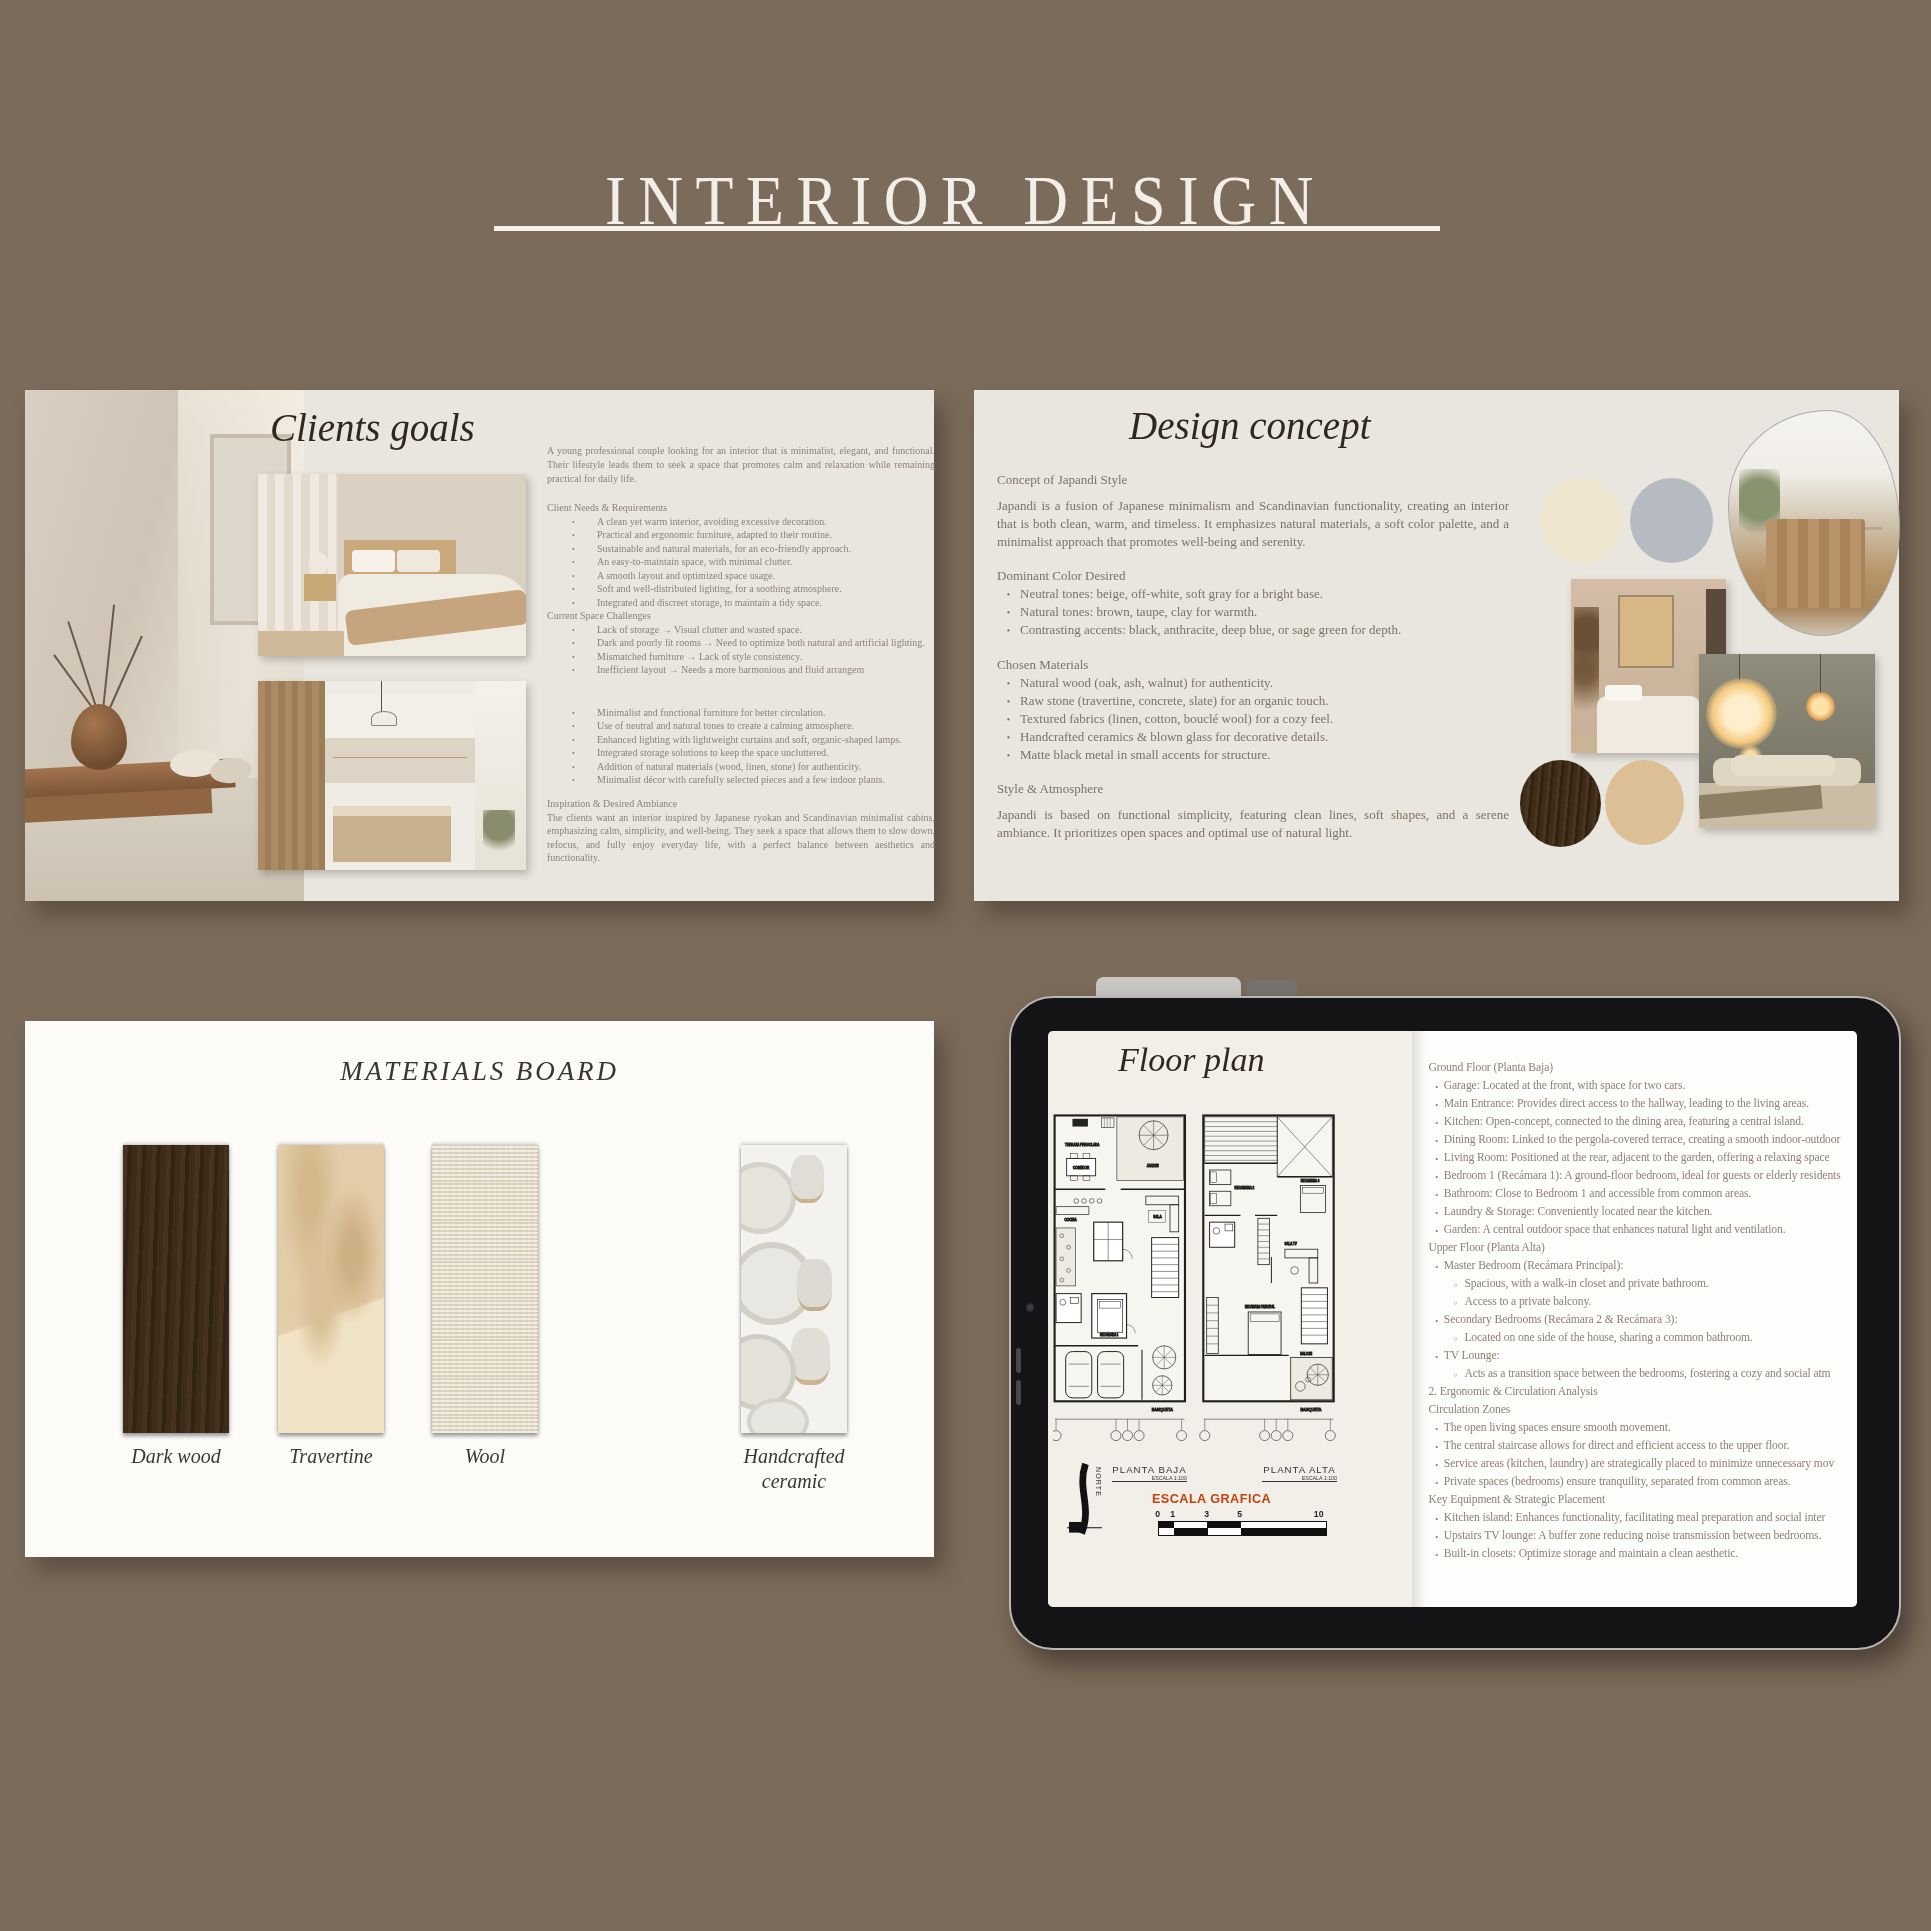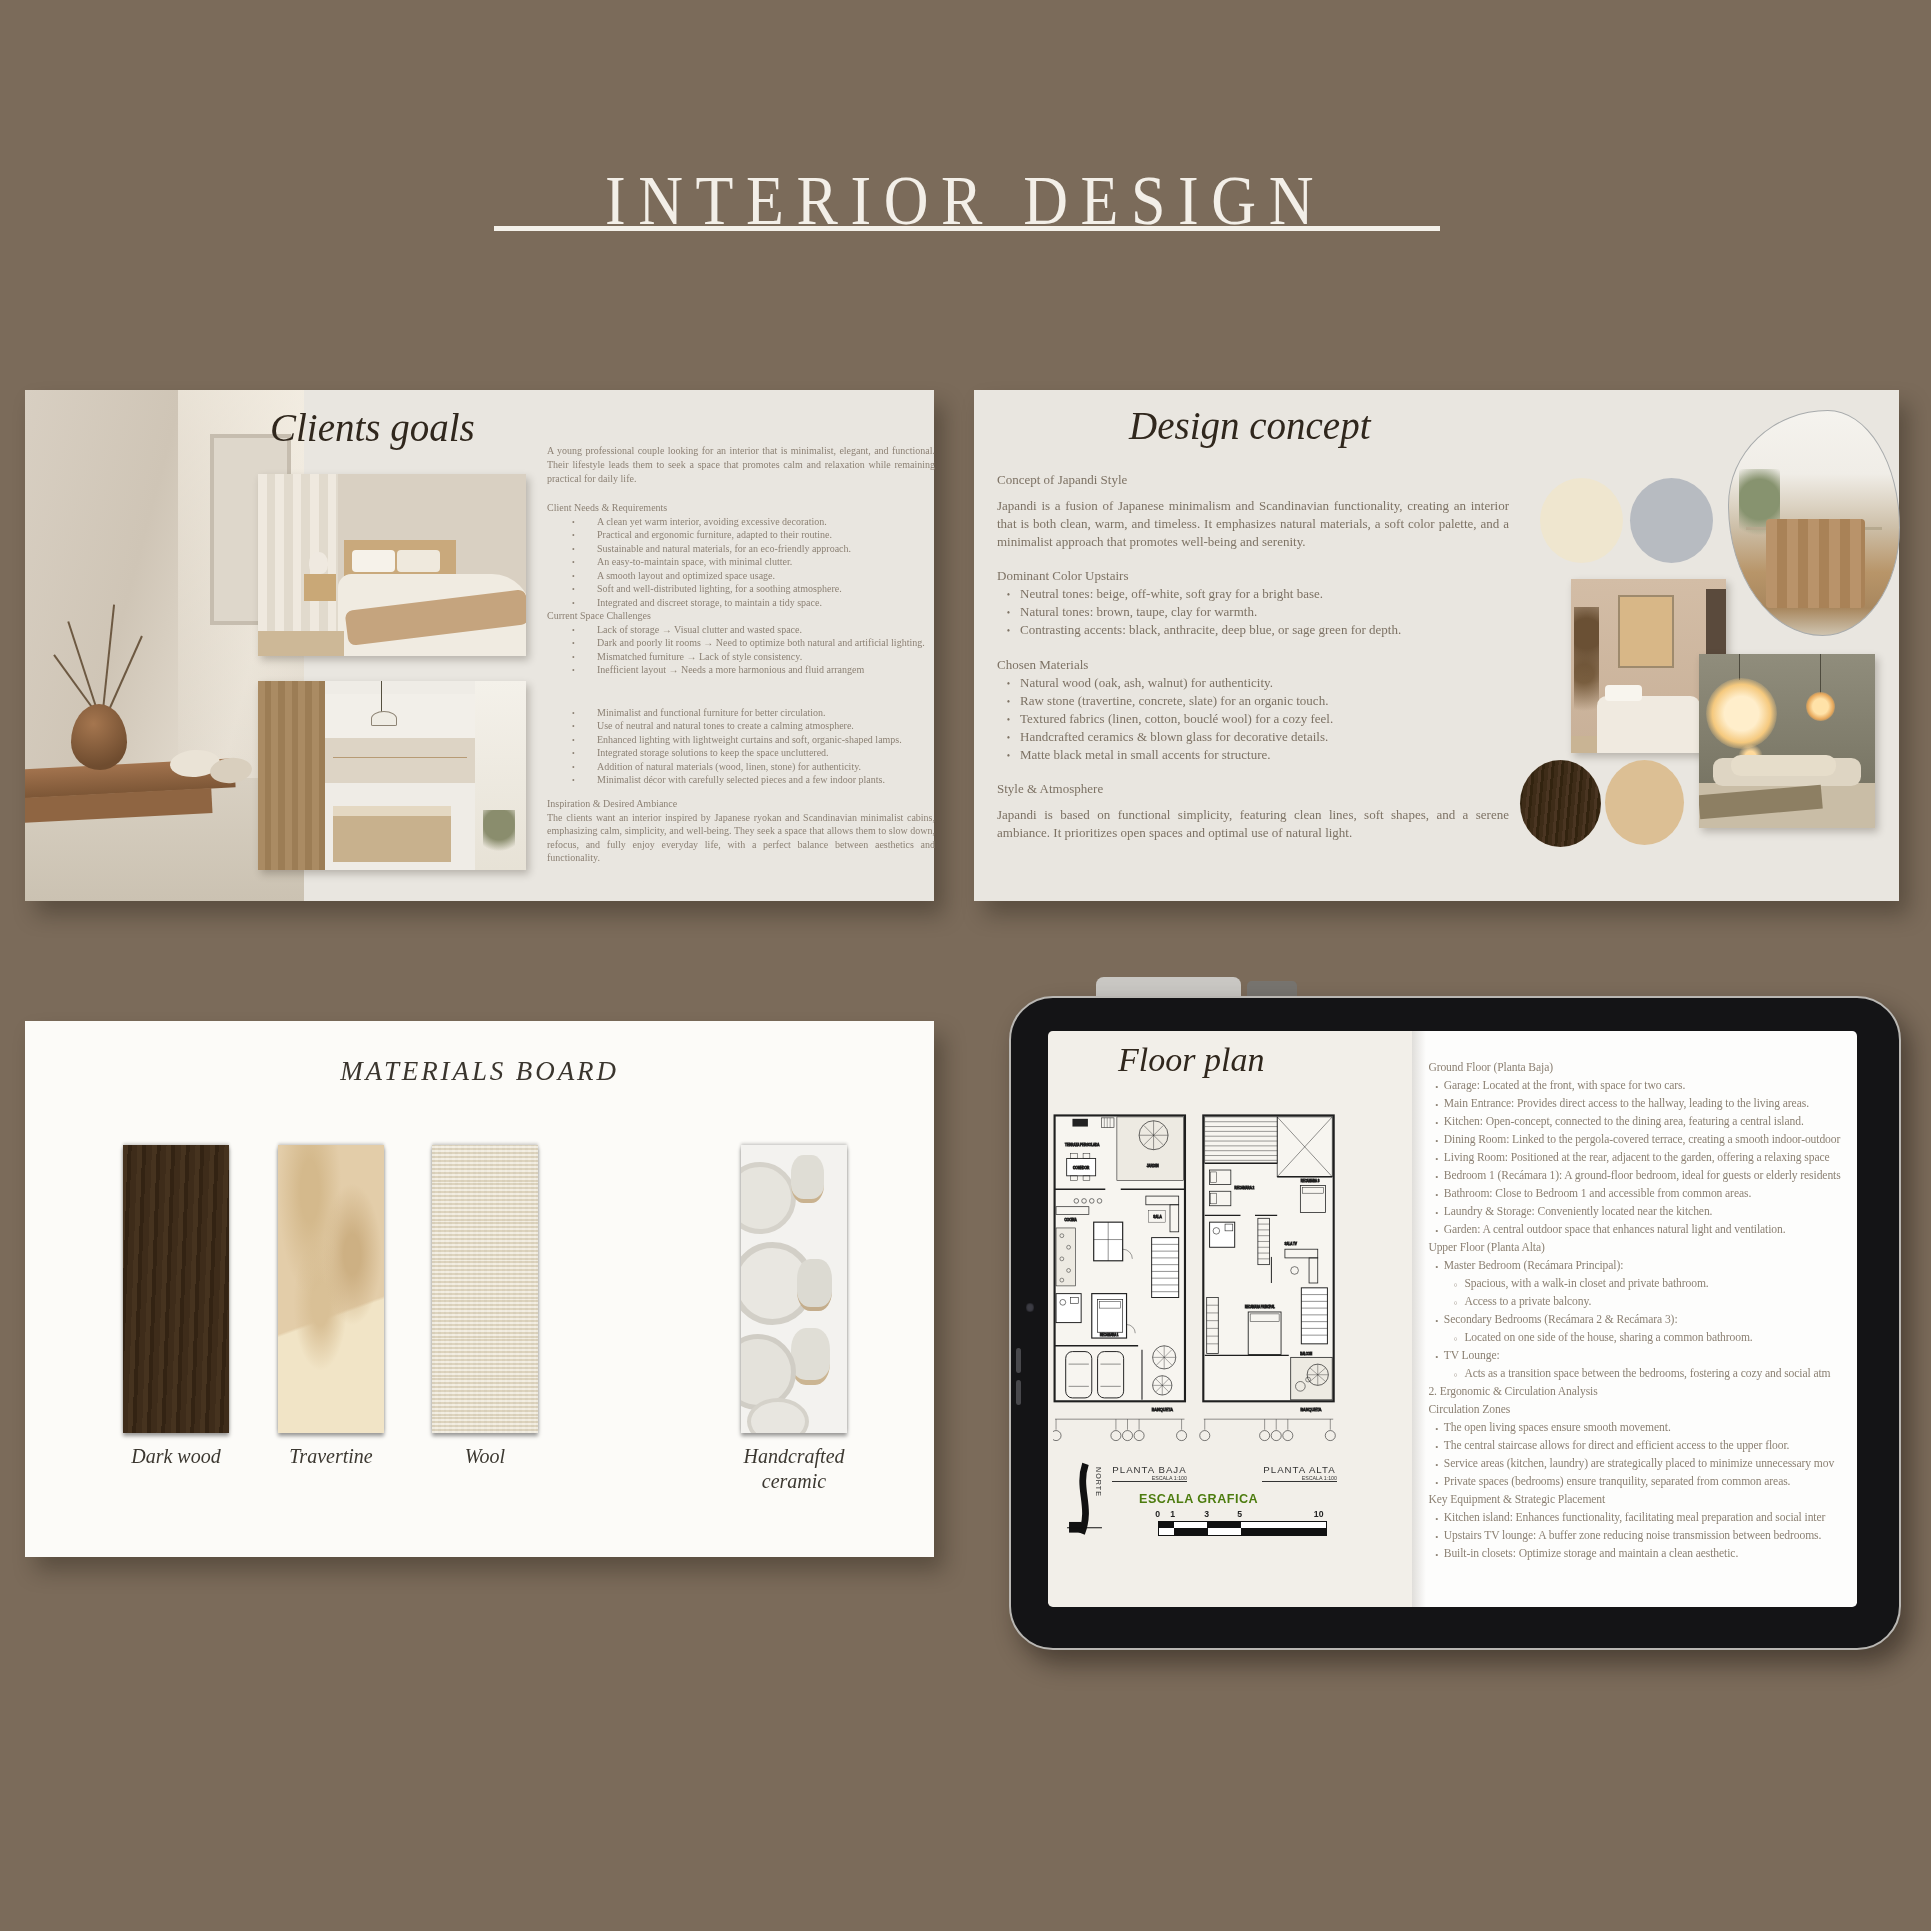--- a/index.html
+++ b/index.html
@@ -173,22 +173,22 @@
   .page-right{flex:1;height:100%;background:#fdfdfc;position:relative;}
   .page-right::before{content:"";position:absolute;left:0;top:0;width:13.5px;height:100%;
     background:linear-gradient(90deg,rgba(90,80,65,.18),rgba(90,80,65,0));}
   .fp-h{position:absolute;left:70px;top:9.7px;font-style:italic;font-weight:400;font-size:34px;color:#30271d;margin:0;}
   .plans{position:absolute;left:4.8px;top:83px;}
   .plan-label{position:absolute;width:75px;border-bottom:1.4px solid #333;color:#333;
     font-family:"Liberation Sans",sans-serif;font-size:9.7px;letter-spacing:1px;text-align:center;}
   .plan-label .esc{display:block;font-size:5.3px;letter-spacing:0;text-align:right;border:0;}
   .pl1{left:64px;top:433px;}
   .pl2{left:214px;top:433px;}
-  .esc-title{position:absolute;left:91px;top:461px;width:145px;
-    font-family:"Liberation Sans",sans-serif;font-weight:bold;font-size:12.6px;color:#4d7c0f;letter-spacing:0.5px;}
+  .esc-title{position:absolute;left:91px;top:461px;width:145px;text-align:center;
+    font-family:"Liberation Sans",sans-serif;font-weight:bold;font-size:12.6px;color:#c2410c;letter-spacing:0.5px;}
   .tick{position:absolute;top:478px;width:15.4px;text-align:center;
     font-family:"Liberation Sans",sans-serif;font-weight:bold;font-size:8.7px;color:#222;}
   .t0{left:102px;}.t1{left:117px;}.t3{left:151px;}.t5{left:184px;}.t10{left:263px;}
   .scalebar{position:absolute;left:110px;top:490px;width:167px;height:12.6px;border:1px solid #111;background:#fff;}
   .sb{position:absolute;background:#111;}
   .north{position:absolute;left:19.3px;top:429px;}
   .norte{position:absolute;left:46px;top:436px;font-family:"Liberation Sans",sans-serif;
     font-size:7.2px;color:#333;letter-spacing:1px;writing-mode:vertical-rl;}
   .fp-list{position:absolute;left:16.4px;top:28px;width:436px;color:#8c8173;}
   .fp-list .ln{font-size:11.6px;line-height:18px;height:18px;white-space:nowrap;overflow:hidden;letter-spacing:-0.1px;}
@@ -277,21 +277,21 @@
     <div class="cg-insp-h">Inspiration &amp; Desired Ambiance</div>
     <p class="cg-insp">The clients want an interior inspired by Japanese ryokan and Scandinavian minimalist cabins, emphasizing calm, simplicity, and well-being. They seek a space that allows them to slow down, refocus, and fully enjoy everyday life, with a perfect balance between aesthetics and functionality.</p>
   </div>
 </section>
 
 <section class="slide slide-dc">
   <h2 class="slide-heading dc-h">Design concept</h2>
   <div class="dc-col">
       <div class="ln l-h"><span>Concept of Japandi Style</span></div>
       <div class="ln l-p"><span>Japandi is a fusion of Japanese minimalism and Scandinavian functionality, creating an interior that is both clean, warm, and timeless. It emphasizes natural materials, a soft color palette, and a minimalist approach that promotes well-being and serenity.</span></div>
-      <div class="ln l-h"><span>Dominant Color Upstairs</span></div>
+      <div class="ln l-h"><span>Dominant Color Desired</span></div>
       <div class="ln l-b"><span class="blt">•</span><span>Neutral tones: beige, off-white, soft gray for a bright base.</span></div>
       <div class="ln l-b"><span class="blt">•</span><span>Natural tones: brown, taupe, clay for warmth.</span></div>
       <div class="ln l-b"><span class="blt">•</span><span>Contrasting accents: black, anthracite, deep blue, or sage green for depth.</span></div>
       <div class="ln l-h"><span>Chosen Materials</span></div>
       <div class="ln l-b"><span class="blt">•</span><span>Natural wood (oak, ash, walnut) for authenticity.</span></div>
       <div class="ln l-b"><span class="blt">•</span><span>Raw stone (travertine, concrete, slate) for an organic touch.</span></div>
       <div class="ln l-b"><span class="blt">•</span><span>Textured fabrics (linen, cotton, bouclé wool) for a cozy feel.</span></div>
       <div class="ln l-b"><span class="blt">•</span><span>Handcrafted ceramics &amp; blown glass for decorative details.</span></div>
       <div class="ln l-b"><span class="blt">•</span><span>Matte black metal in small accents for structure.</span></div>
       <div class="ln l-h"><span>Style &amp; Atmosphere</span></div>

